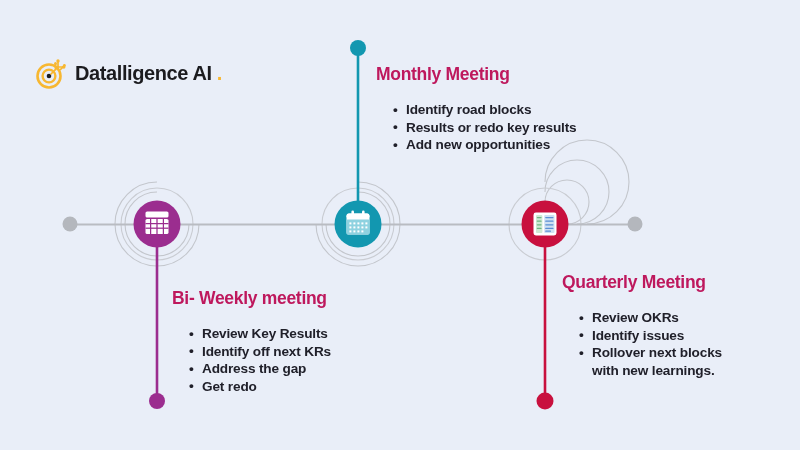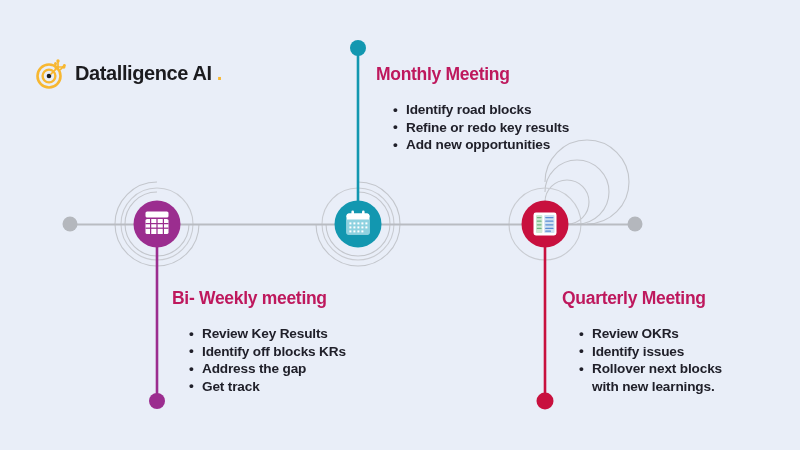--- a/index.html
+++ b/index.html
@@ -81,21 +81,21 @@
   .block-list li::before {
     content: "•";
     position: absolute;
     left: 1px;
     top: -0.5px;
     font-size: 13.6px;
   }
 
   #block-monthly  { left: 376px; top: 64px; }
   #block-biweekly { left: 172px; top: 288px; }
-  #block-quarterly{ left: 562px; top: 288px; }
+  #block-quarterly{ left: 562px; top: 272px; }
 </style>
 </head>
 <body>
 
 <div id="stage">
 
   <svg id="timeline-svg" viewBox="0 0 800 450">
 
     <g fill="none" stroke="#c3c6cc" stroke-width="1.1">
       <path d="M 157 182 A 42 42 0 1 0 199 224"></path>
@@ -223,32 +223,32 @@
       </g>
     </svg>
     <span id="logo-text">Datalligence AI</span>
     <span id="logo-dot">.</span>
   </div>
 
   <div class="block" id="block-monthly">
     <div class="block-title">Monthly Meeting</div>
     <ul class="block-list">
       <li>Identify road blocks</li>
-      <li>Refine or redo key results</li>
+      <li>Results or redo key results</li>
       <li>Add new opportunities</li>
     </ul>
   </div>
 
   <div class="block" id="block-biweekly">
     <div class="block-title">Bi- Weekly meeting</div>
     <ul class="block-list">
       <li>Review Key Results</li>
-      <li>Identify off blocks KRs</li>
+      <li>Identify off next KRs</li>
       <li>Address the gap</li>
-      <li>Get track</li>
+      <li>Get redo</li>
     </ul>
   </div>
 
   <div class="block" id="block-quarterly">
     <div class="block-title">Quarterly Meeting</div>
     <ul class="block-list">
       <li>Review OKRs</li>
       <li>Identify issues</li>
       <li>Rollover next blocks
 with new learnings.</li>

